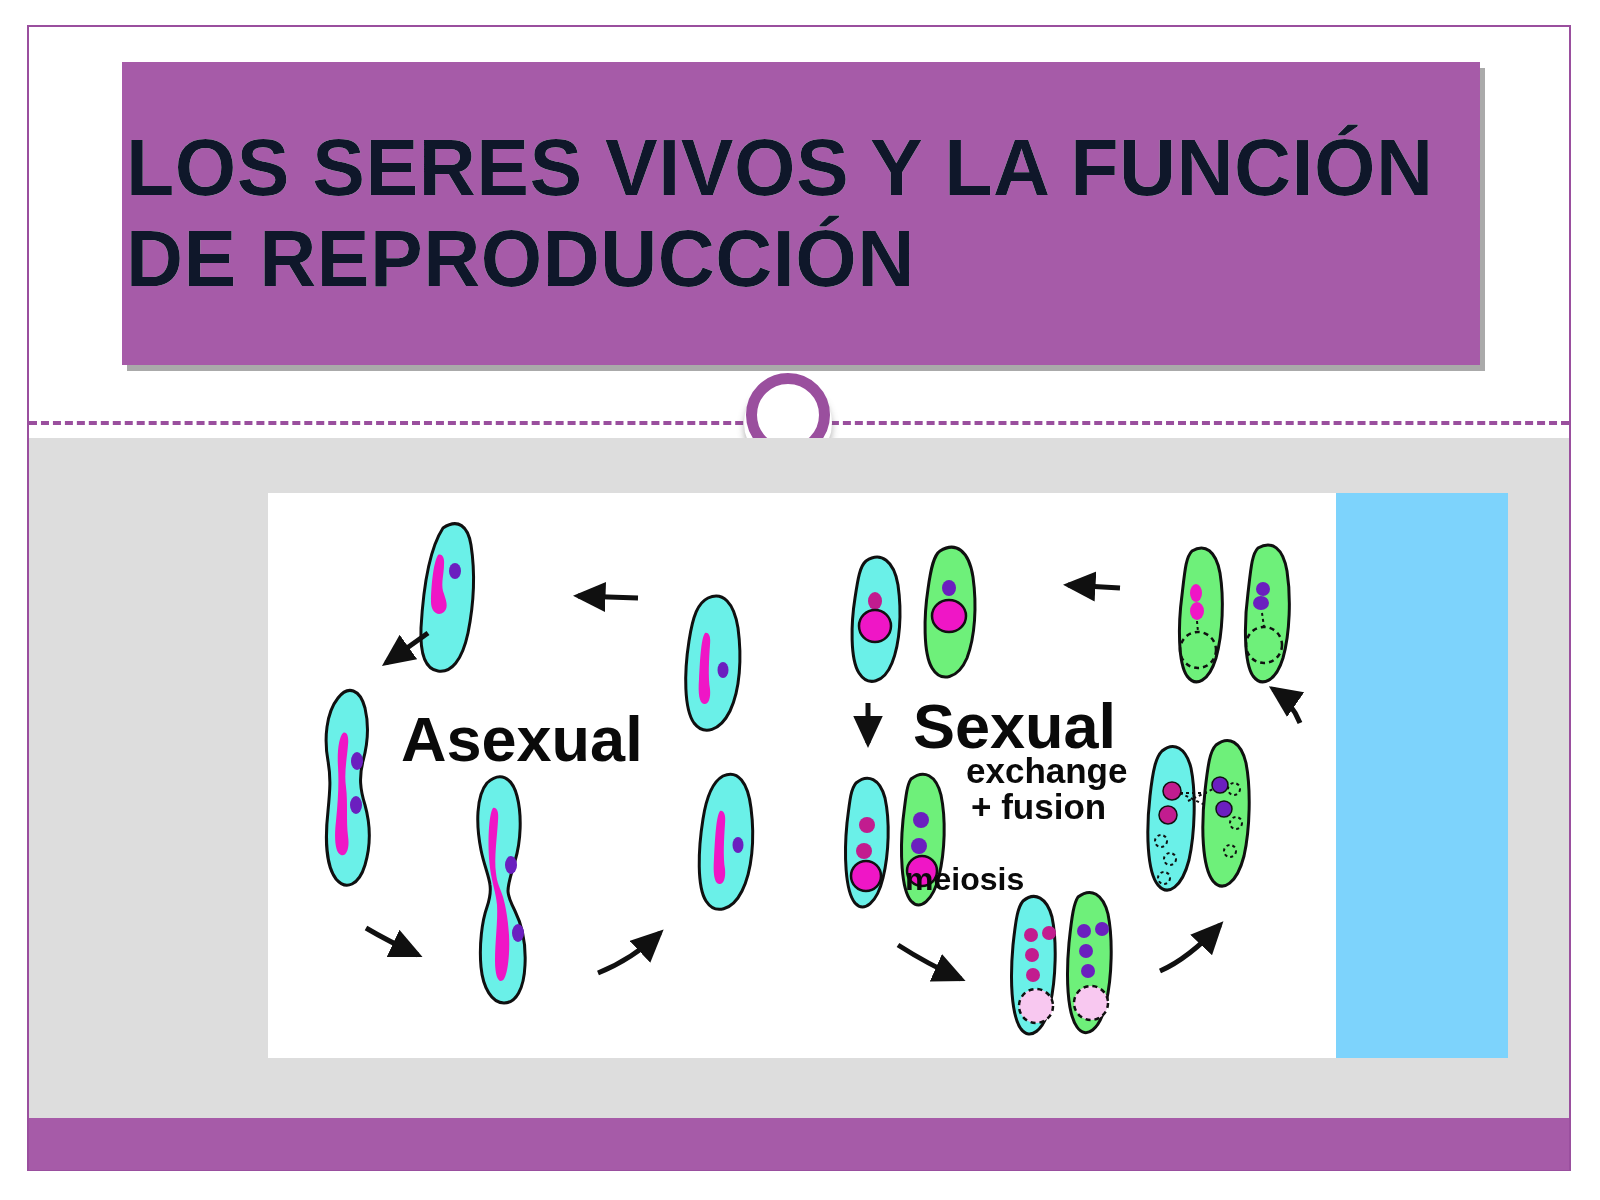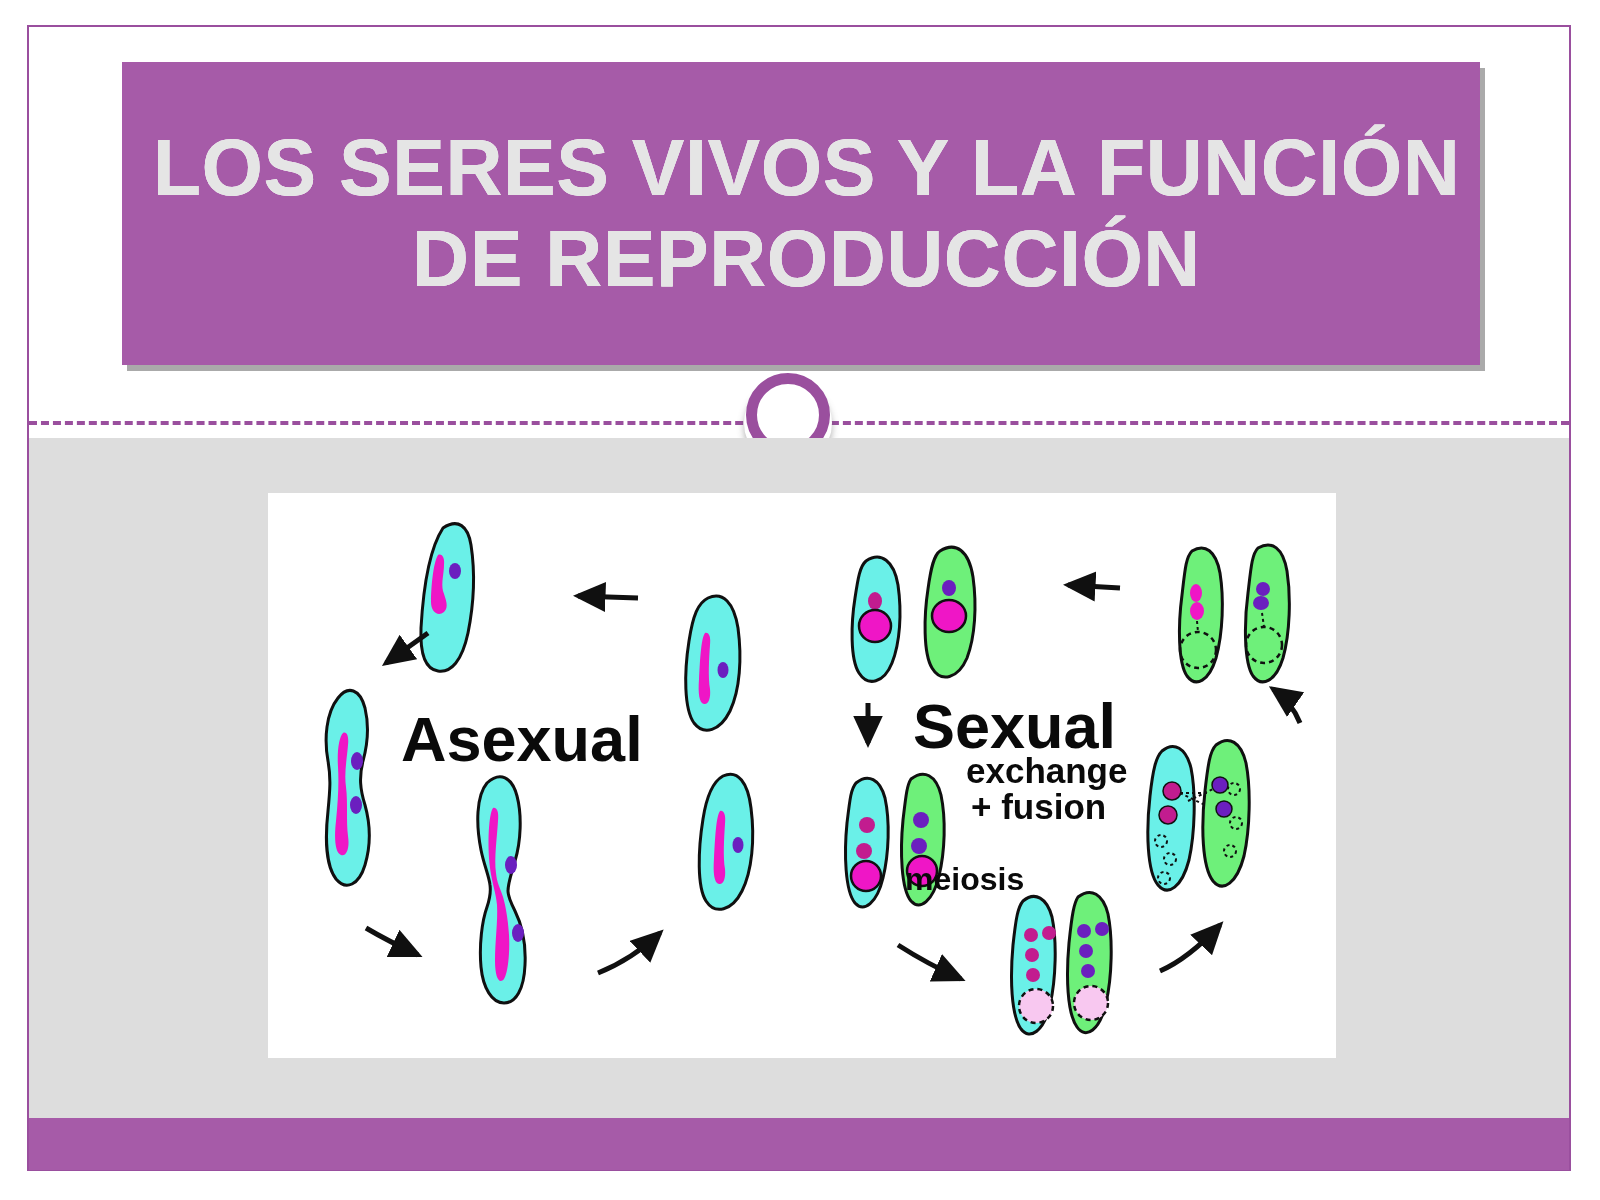--- a/index.html
+++ b/index.html
@@ -41,29 +41,28 @@
     height: 303px;
     background: #a65ba8;
     box-shadow: 5px 6px 0 rgba(100,100,100,0.55);
     display: flex;
     align-items: center;
     justify-content: center;
     box-sizing: border-box;
   }
 
   #title-text {
-    color: #e5e5e5;
+    color: #0f172a;
     font-family: "Liberation Sans", sans-serif;
     font-weight: bold;
     font-size: 79px;
     line-height: 1.14;
-    text-align: center;
     letter-spacing: 0.5px;
     width: 1470px;
-    margin-left: 11px;
+    margin-left: 4px;
     white-space: normal;
     text-shadow: 0 0 0 #fff;
   }
 
   
   #dashed-rule {
     position: absolute;
     left: 29px;
     top: 421px;
     width: 1540px;
@@ -116,23 +115,23 @@
     width: 1540px;
     height: 52px;
     background: #a65ba8;
   }
 
   
   #diagram-frame {
     position: absolute;
     left: 268px;
     top: 493px;
-    width: 1068px;
+    width: 1240px;
     height: 565px;
-    background: #be185d;
+    background: #7dd3fc;
     overflow: hidden;
   }
 
   #diagram-svg { display:block; width: 1068px; height: 565px; }
 
   .diagram-label {
     font-family: "Liberation Sans", sans-serif;
     font-weight: bold;
     fill: #0a0a0a;
   }

